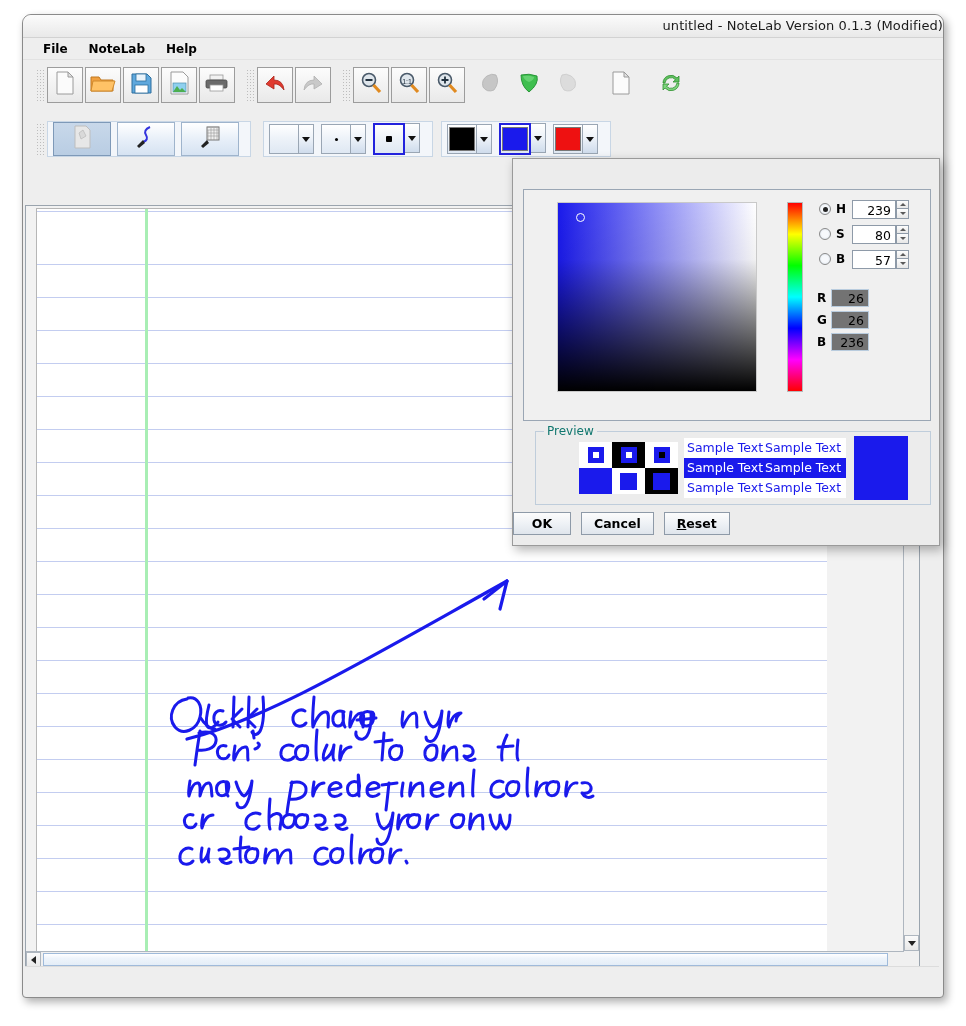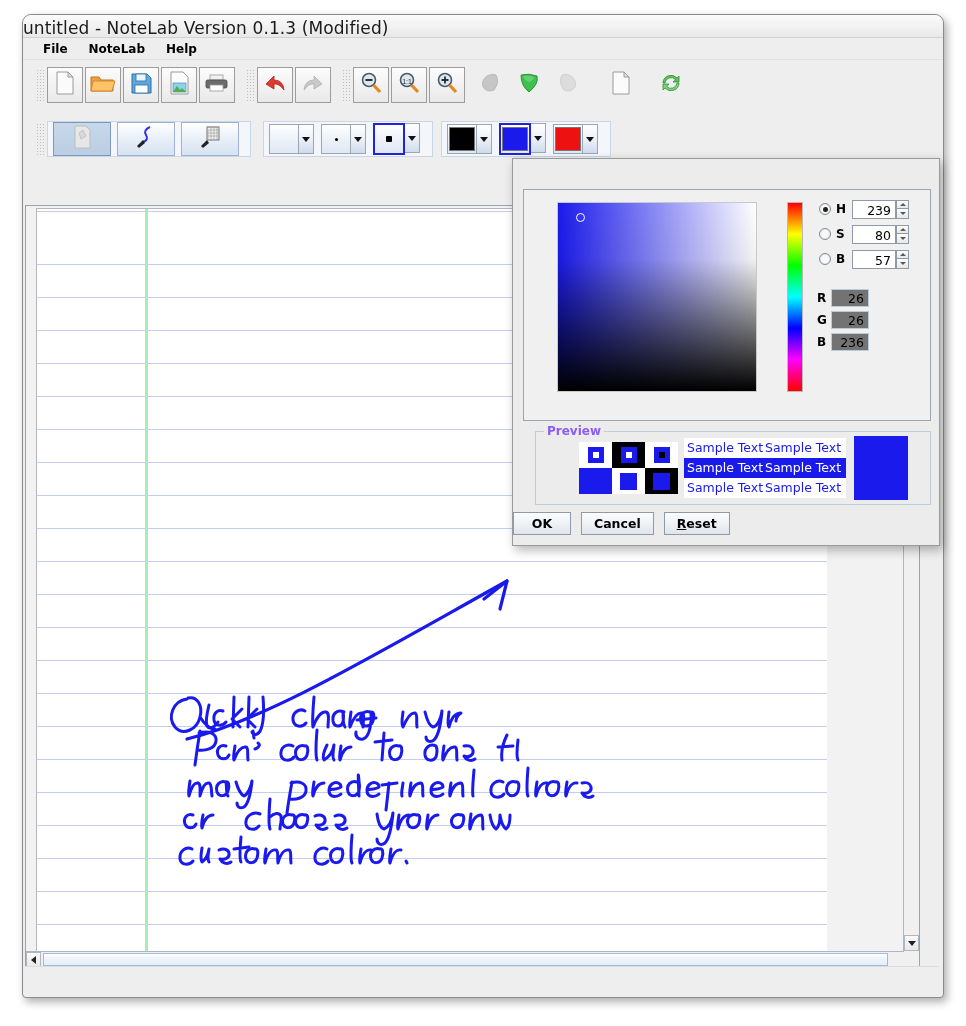--- a/index.html
+++ b/index.html
@@ -27,22 +27,22 @@
     position: relative;
     height: 22px;
     background: linear-gradient(to bottom, #fbfbfb 0%, #f0f0f0 60%, #e9e9e9 100%);
     border-bottom: 1px solid #d2d2d2;
     border-radius: 8px 8px 0 0;
   }
   .title-text {
     position: absolute;
     width: 100%;
     top: 3px;
-    text-align: left;
-    font-size: 17px;
+    text-align: right;
+    font-size: 13px;
     color: #1a1a1a;
     letter-spacing: 0.1px;
   }
 
   
   .menu-bar {
     height: 21px;
     background: #eeeeee;
     border-bottom: 1px solid #e2e2e2;
     display: flex;
@@ -412,22 +412,22 @@
     width: 396px; height: 74px;
     border: 1px solid #bfcddb;
     box-sizing: border-box;
   }
   .preview-legend {
     position: absolute;
     left: 8px; top: -8px;
     background: #ececec;
     padding: 0 3px;
     font-size: 12px;
-    font-weight: bold;
-    color: #8b5cf6;
+    font-weight: normal;
+    color: #0f766e;
   }
   .preview-inner {
     position: absolute;
     left: 0; top: 0;
     width: 100%; height: 100%;
     display: flex;
     align-items: center;
     padding-left: 43px;
     box-sizing: border-box;
   }

